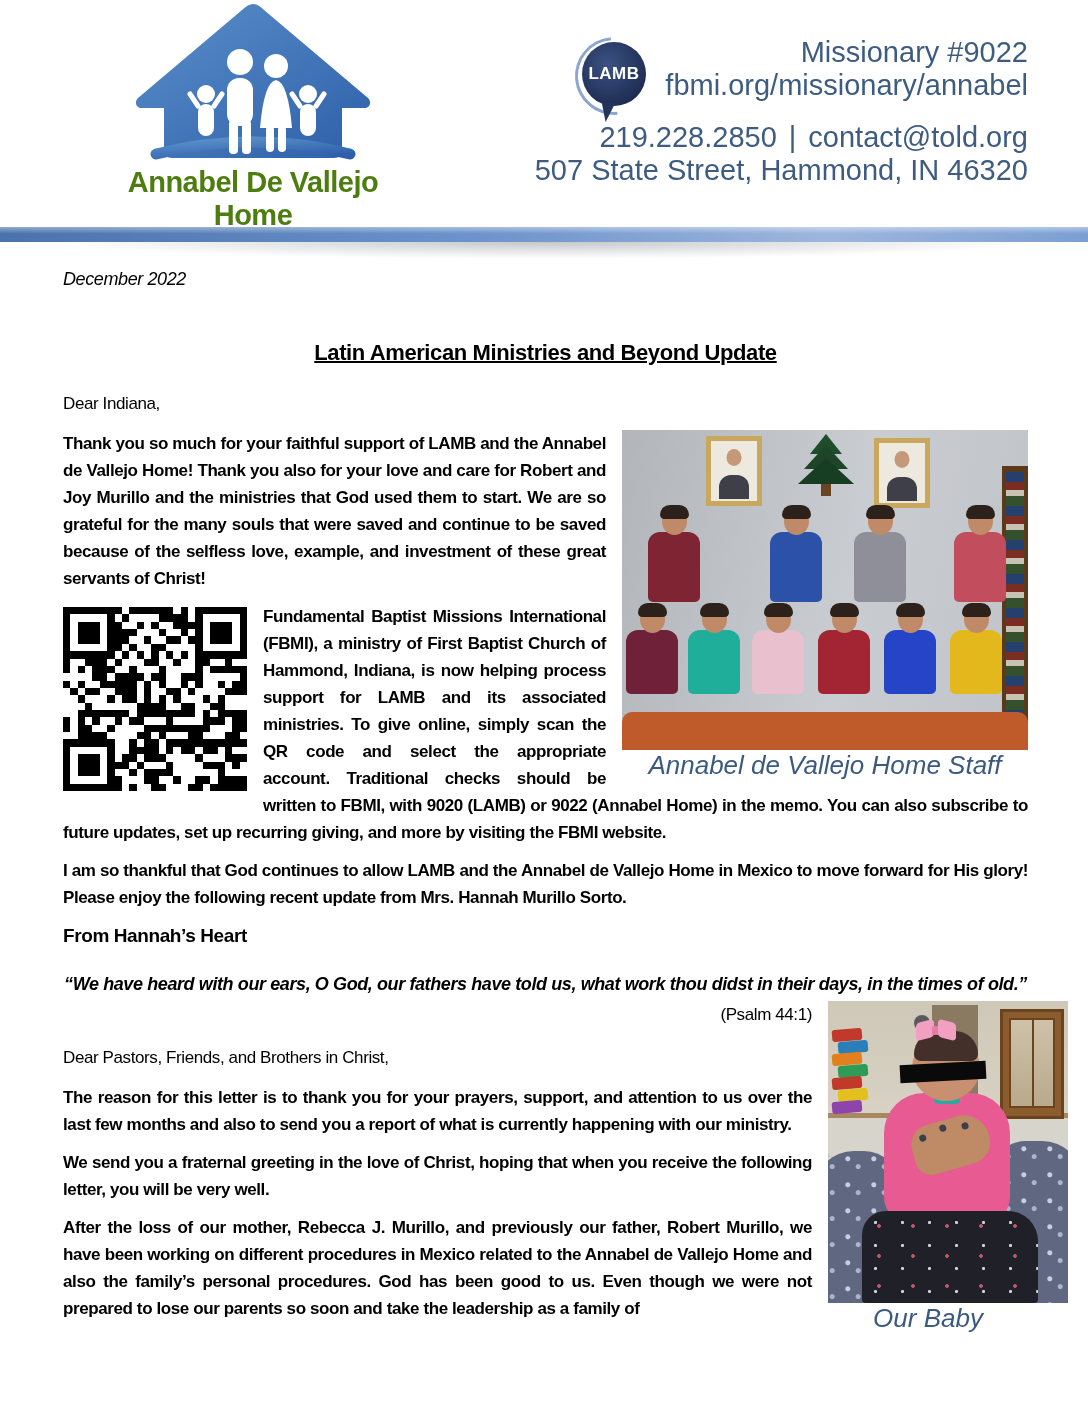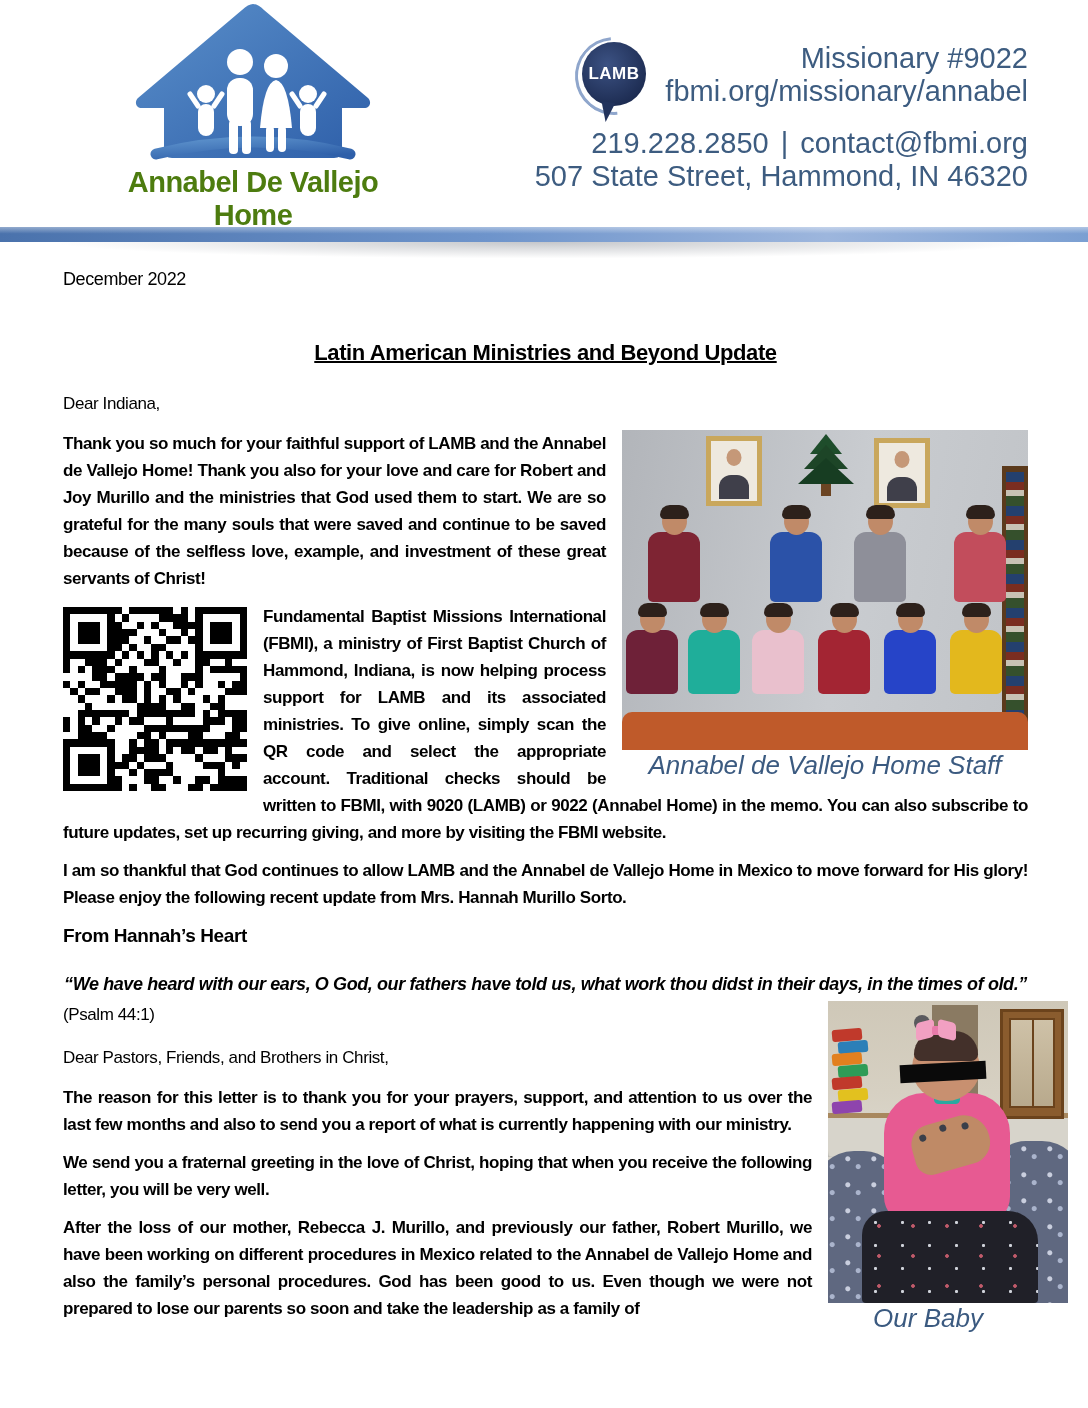--- a/index.html
+++ b/index.html
@@ -14,41 +14,41 @@
 
   .fbmi-badge{position:absolute;left:582px;top:42px;width:64px;height:64px;border-radius:50%;
     background:radial-gradient(circle at 40% 35%, #3c5283, #1d2c52 75%);z-index:2;}
   .fbmi-badge .fbmi-text{position:absolute;inset:0;display:flex;align-items:center;justify-content:center;
     color:#fff;font-weight:bold;font-size:17px;letter-spacing:.5px;}
   .fbmi-badge::before{content:'';position:absolute;left:-7px;top:-5px;width:72px;height:72px;border-radius:50%;
     border:3px solid #8fa6cc;border-right-color:transparent;border-top-color:transparent;transform:rotate(40deg);}
   .fbmi-badge::after{content:'';position:absolute;left:18px;bottom:-16px;width:0;height:0;
     border-left:7px solid transparent;border-right:7px solid transparent;border-top:20px solid #22335c;transform:rotate(8deg);}
 
-  .contact-block{position:absolute;right:60px;top:36px;text-align:right;color:#3d5c80;font-size:29px;line-height:33px;margin-top:6px;}
+  .contact-block{position:absolute;right:60px;top:36px;text-align:right;color:#3d5c80;font-size:29px;line-height:33px;}
   .contact-block .gap{margin-top:19px;}
   .contact-sep{padding:0 12px;}
 
   .divider-bar{position:absolute;left:0;top:227px;width:100%;height:15px;
     background:linear-gradient(180deg, rgba(255,255,255,.4), rgba(255,255,255,0) 45%),
                linear-gradient(90deg,#4a72ac,#6e94cb 45%,#9db6dd 76%,#7b9fd2);}
   .divider-shadow{position:absolute;left:0;top:242px;width:100%;height:22px;
     background:radial-gradient(ellipse 60% 100% at 50% 0%, rgba(110,115,125,.40), rgba(110,115,125,0) 75%);}
 
   
   .letter{position:absolute;left:63px;top:266px;width:965px;font-size:17px;line-height:27px;letter-spacing:-0.4px;}
   .letter p{margin:0 0 11px 0;}
-  .date{font-size:18px;margin:0 0 46px 0 !important;}
+  .date{font-size:18px;margin:0 0 46px 0 !important;font-style:italic;}
   .title{font-size:22px;font-weight:bold;text-align:center;text-decoration:underline;
     text-decoration-thickness:2px;margin:0 0 24px 0;letter-spacing:-0.4px;}
   .sal{margin-bottom:13px !important;}
   .just{text-align:justify;font-weight:bold;}
   h2.section{font-size:19px;font-weight:bold;text-decoration-thickness:2px;margin:6px 0 22px 0;}
   .quote{font-style:italic;font-weight:bold;font-size:18px;line-height:26px;text-align:center;margin:0 0 4px 0 !important;}
-  .psalm{text-align:left;margin:0 0 16px 0 !important;}
+  .psalm{text-align:right;margin:0 0 16px 0 !important;}
 
   figure{margin:0;}
   .staff-fig{float:right;width:406px;margin:0 0 4px 16px;}
   .fig-caption{font-style:italic;color:#3b5a80;font-size:26px;line-height:30px;text-align:center;letter-spacing:0;}
 
   .qr-float{float:left;width:184px;height:184px;margin:4px 16px 16px 0;background:#fff;}
   .qr-float svg{width:100%;height:100%;display:block;}
 
   .baby-fig{float:right;width:200px;margin:0 0 6px 16px;}
 
@@ -150,21 +150,21 @@
     </div>
 
     <div class="fbmi-badge">
       <span class="fbmi-text">LAMB</span>
     </div>
 
     <div class="contact-block">
       <div>Missionary #9022</div>
       <div>fbmi.org/missionary/annabel</div>
       <div class="gap">
-        <span>219.228.2850</span><span class="contact-sep">|</span><span>contact@fbmi.org</span>
+        <span>219.228.2850</span><span class="contact-sep">|</span><span>contact@told.org</span>
       </div>
       <div>507 State Street, Hammond, IN  46320</div>
     </div>
   </header>
 
   <div class="divider-bar"></div>
   <div class="divider-shadow"></div>
 
   <main class="letter">
     <p class="date">December 2022</p>

